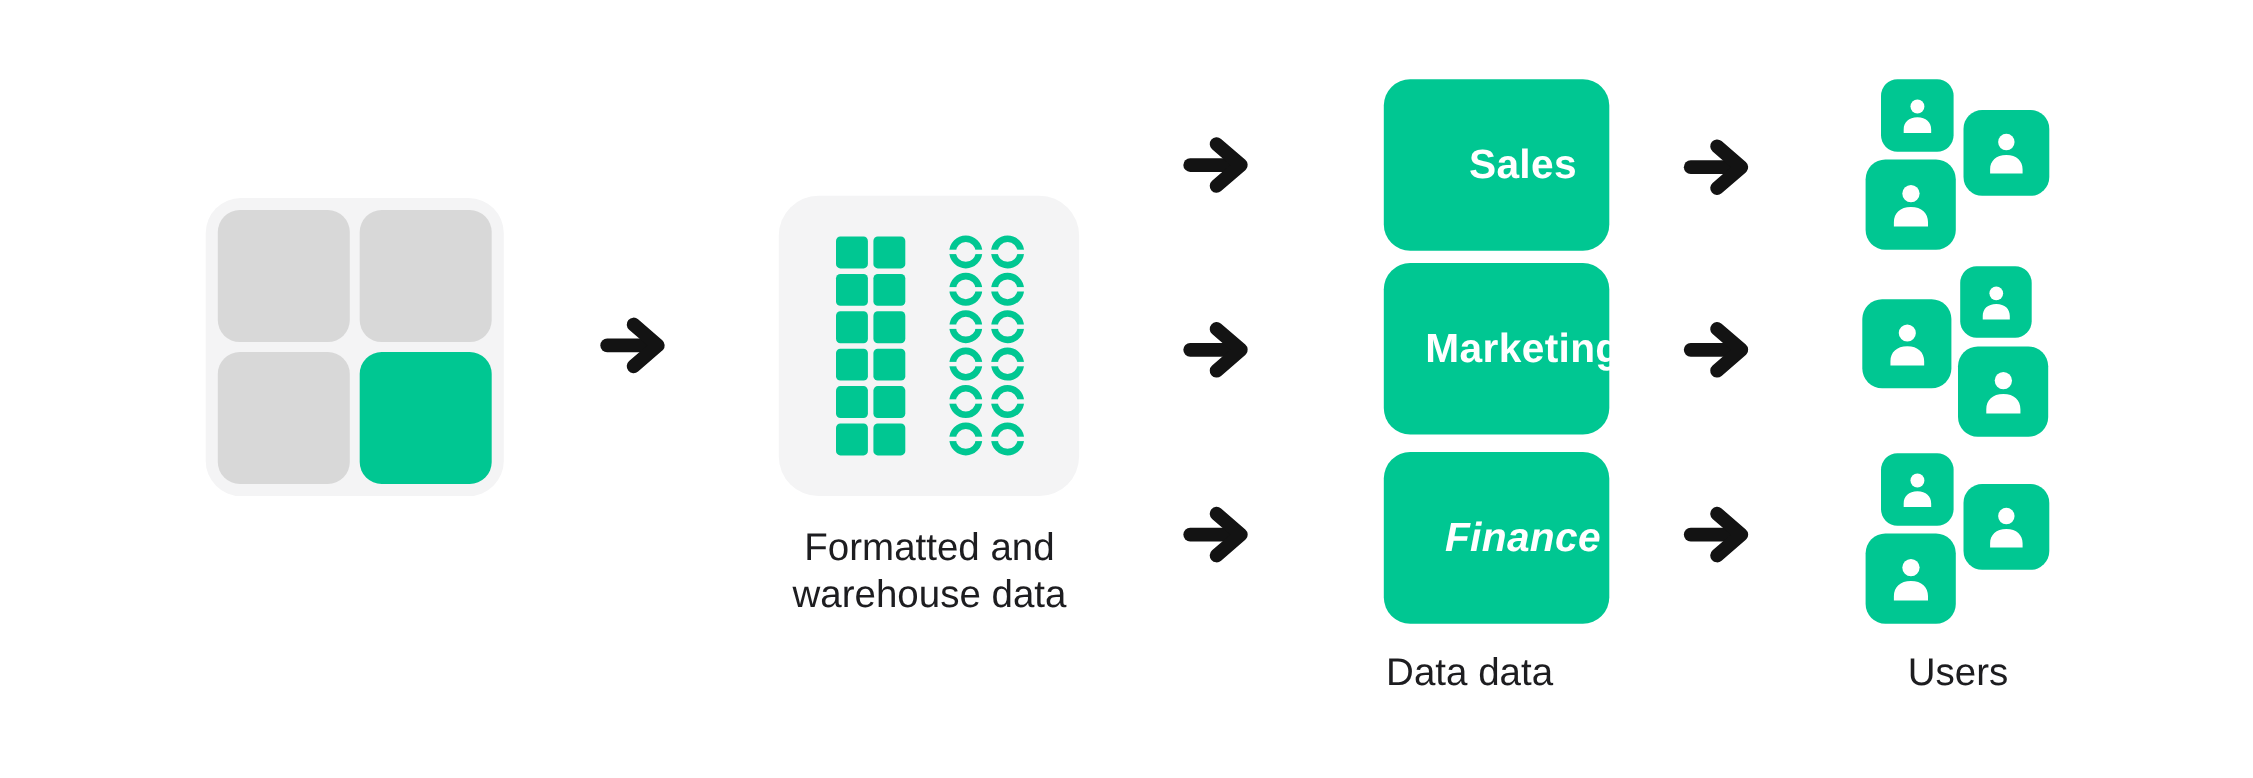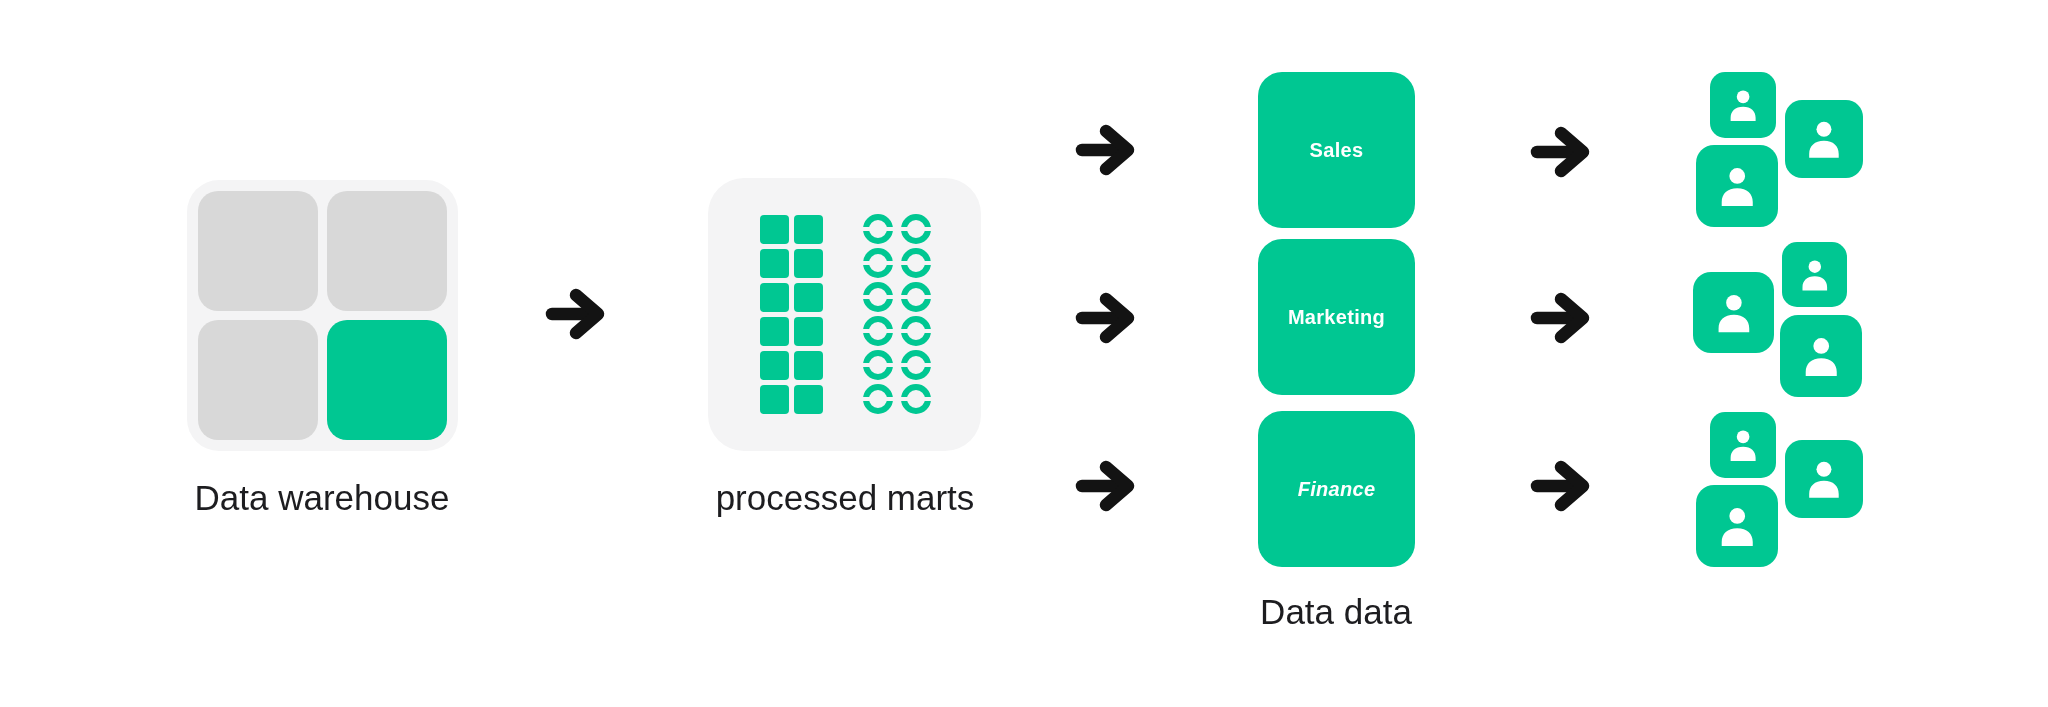--- a/index.html
+++ b/index.html
@@ -110,23 +110,24 @@
 
   
   .mart {
     position: absolute;
     left: 1258px;
     width: 157px; height: 156px;
     background: var(--color-green, #00C792);
     border-radius: 24px;
     display: flex; align-items: center; justify-content: center;
     color: #fff;
-    font-size: 20px;
+    font-size: 37px;
     font-weight: 700;
     letter-spacing: 0.3px;
+    padding-left: 48px;
   }
   #mart-0 { top: 72px; }
   #mart-1 { top: 239px; align-items: center; }
   #mart-2 { top: 411px; font-style: italic; }
 
   
   .cluster { position: absolute; left: 1693px; width: 172px; height: 156px; }
   #cluster-0 { top: 72px; }
   #cluster-1 { top: 242px; }
   #cluster-2 { top: 412px; }
@@ -149,21 +150,20 @@
 <body>
 
 <div class="canvas">
 
   <div id="warehouse-panel">
     <div class="wh-tile" data-variant="gray"></div>
     <div class="wh-tile" data-variant="gray"></div>
     <div class="wh-tile" data-variant="gray"></div>
     <div class="wh-tile" data-variant="green"></div>
   </div>
-  <div class="caption" id="cap-warehouse">Data warehouse</div>
 
   <svg class="arrow" id="arrow-1" viewBox="0 0 66 56">
     <path d="M7 28 H48"></path>
       <path d="M31 9 L53 28 L31 47"></path>
   </svg>
 
   <div id="processed-panel">
     <div class="sq-grid">
       <div class="data-sq"></div>
       <div class="data-sq"></div>
@@ -187,21 +187,22 @@
       <div class="data-ring"></div>
       <div class="data-ring"></div>
       <div class="data-ring"></div>
       <div class="data-ring"></div>
       <div class="data-ring"></div>
       <div class="data-ring"></div>
       <div class="data-ring"></div>
     </div>
   </div>
   <div class="caption" id="cap-processed">
-    <div>processed marts</div>
+    <div>Formatted and</div>
+    <div>warehouse data</div>
   </div>
 
   <svg class="arrow" id="arrow-2a" viewBox="0 0 66 56">
     <path d="M7 28 H48"></path>
       <path d="M31 9 L53 28 L31 47"></path>
   </svg>
   <svg class="arrow" id="arrow-2b" viewBox="0 0 66 56">
     <path d="M7 28 H48"></path>
       <path d="M31 9 L53 28 L31 47"></path>
   </svg>
@@ -287,14 +288,15 @@
           <path d="M12 12.9c-4.5 0-7.1 2.6-7.1 6.3V21h14.2v-1.8c0-3.7-2.6-6.3-7.1-6.3z"></path>
         </svg>
     </div>
     <div class="user-sq u-large">
       <svg class="user-icon" viewBox="0 0 24 24">
           <circle cx="12" cy="7.3" r="3.6"></circle>
           <path d="M12 12.9c-4.5 0-7.1 2.6-7.1 6.3V21h14.2v-1.8c0-3.7-2.6-6.3-7.1-6.3z"></path>
         </svg>
     </div>
   </div>
+  <div class="caption" id="cap-users">Users</div>
 
 </div>
 
 </body></html>

